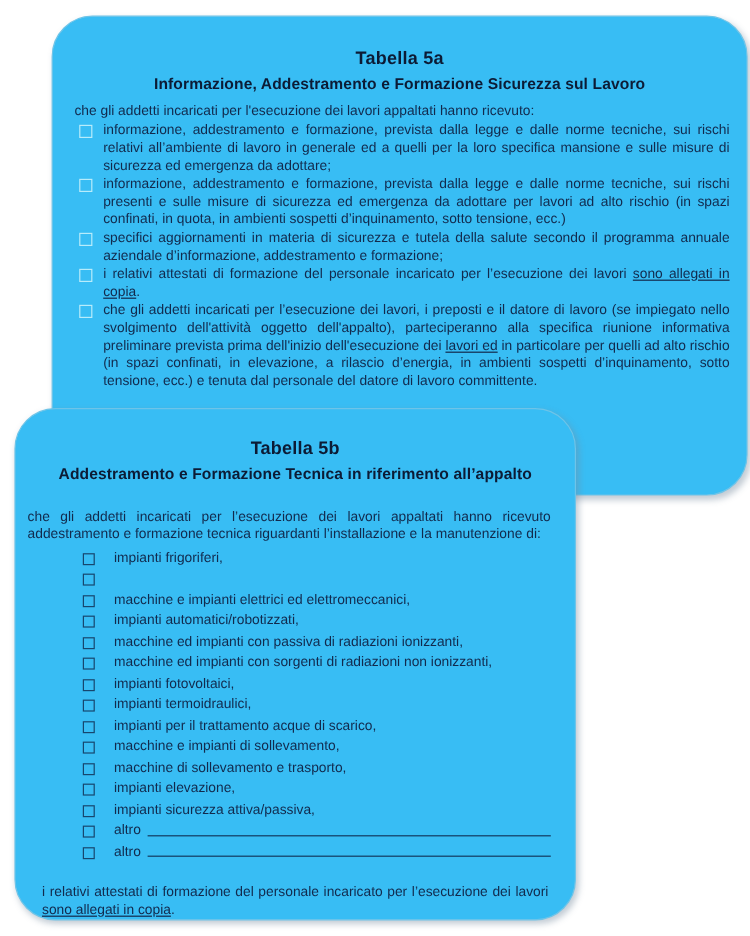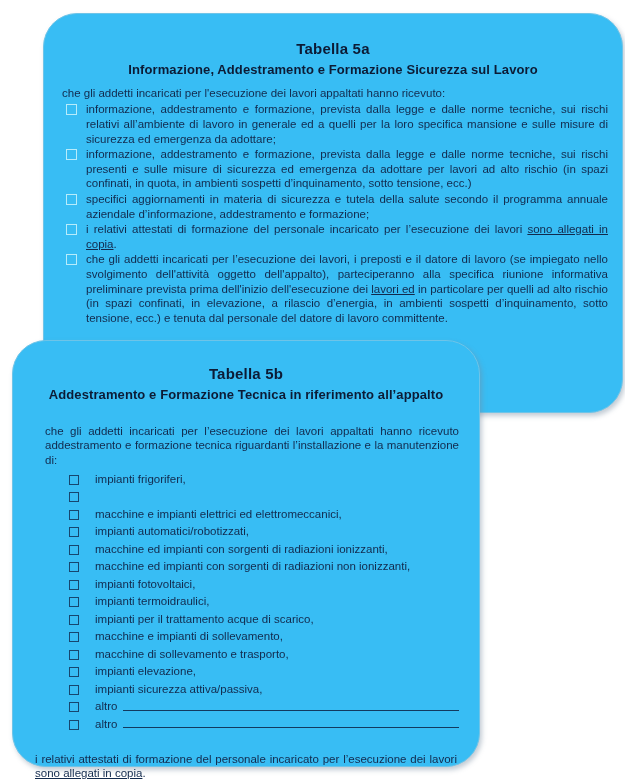--- a/index.html
+++ b/index.html
@@ -63,21 +63,21 @@
   .intro {
     font-size: 11.5px;
     line-height: 1.25;
     color: #122a4d;
     margin: 0;
   }
   #panel-5a .intro {
     padding: 9px 8px 0 18px;
   }
   #panel-5b .intro {
-    padding: 22px 20px 0 32px;
+    padding: 22px 20px 0 10px;
     text-align: justify;
   }
 
   
   .list-a {
     list-style: none;
     margin: 2px 0 0 0;
     padding: 0 14px 0 22px;
   }
   .list-a li {
@@ -198,21 +198,21 @@
     <li>
       <span class="cb-b"></span>
       <span class="li-text-b">macchine e impianti elettrici ed elettromeccanici,</span>
     </li>
     <li>
       <span class="cb-b"></span>
       <span class="li-text-b">impianti automatici/robotizzati,</span>
     </li>
     <li>
       <span class="cb-b"></span>
-      <span class="li-text-b">macchine ed impianti con sorgenti di radiazioni ionizzanti,</span>
+      <span class="li-text-b">macchine ed impianti con passiva di radiazioni ionizzanti,</span>
     </li>
     <li>
       <span class="cb-b"></span>
       <span class="li-text-b">macchine ed impianti con sorgenti di radiazioni non ionizzanti,</span>
     </li>
     <li>
       <span class="cb-b"></span>
       <span class="li-text-b">impianti fotovoltaici,</span>
     </li>
     <li>

